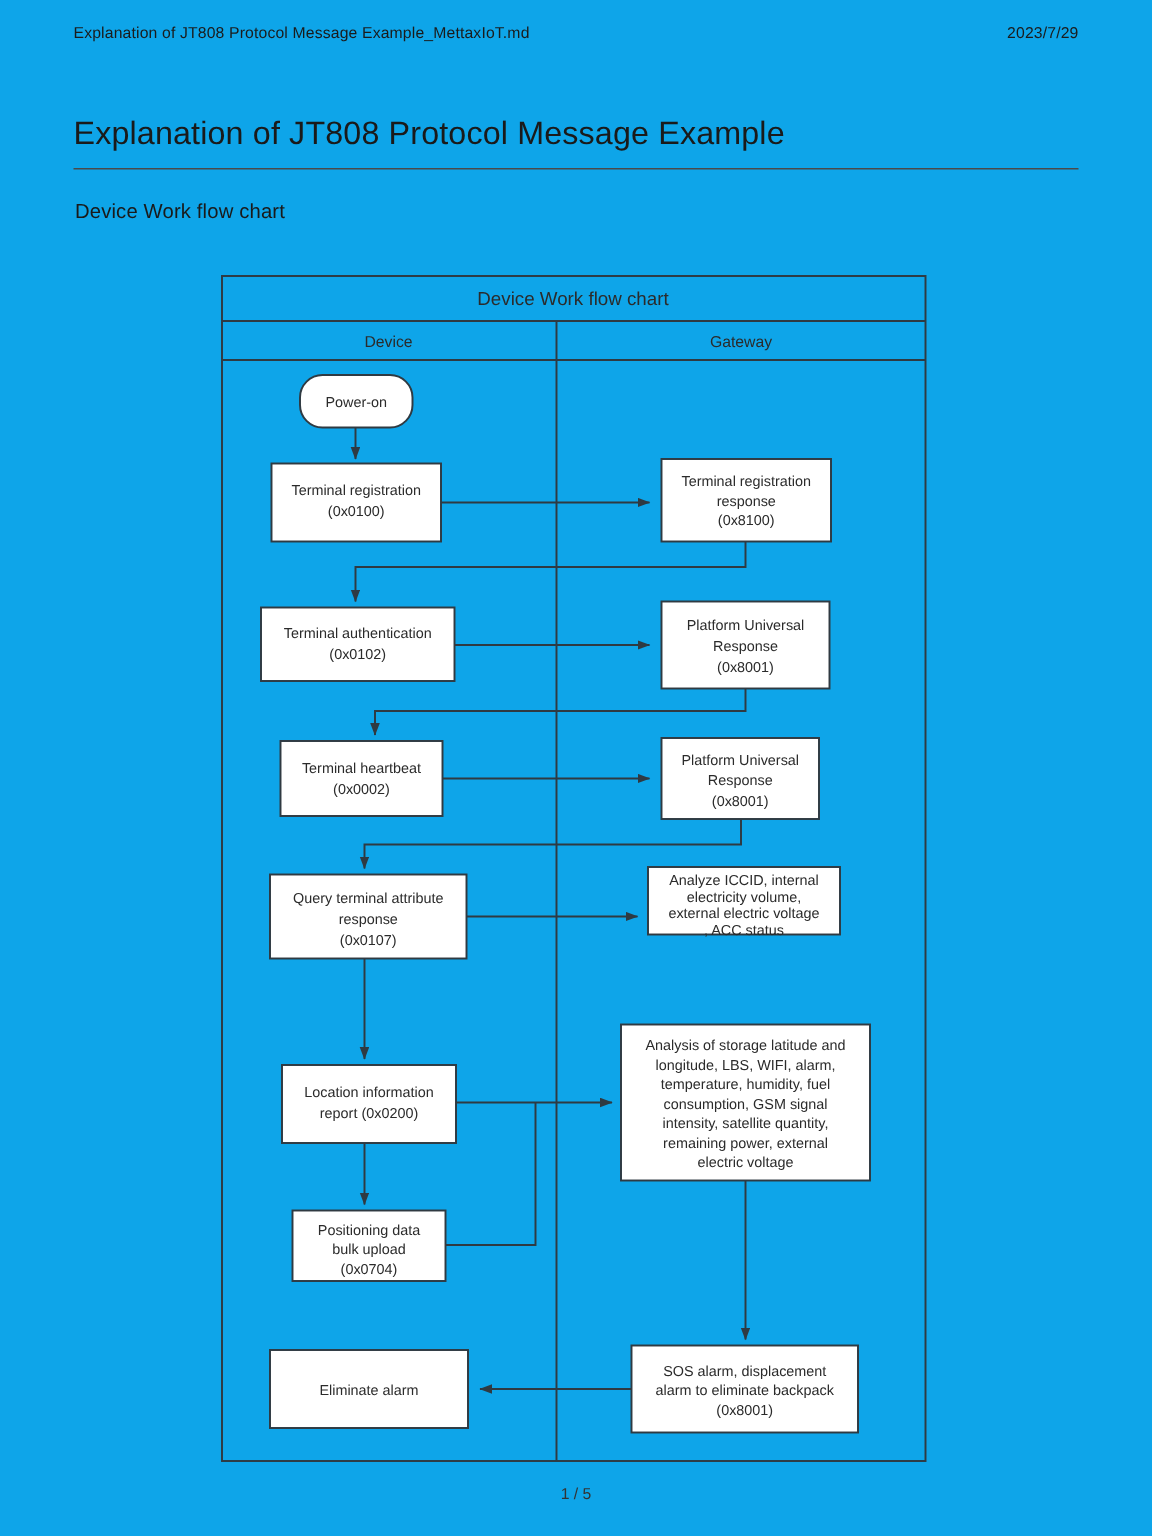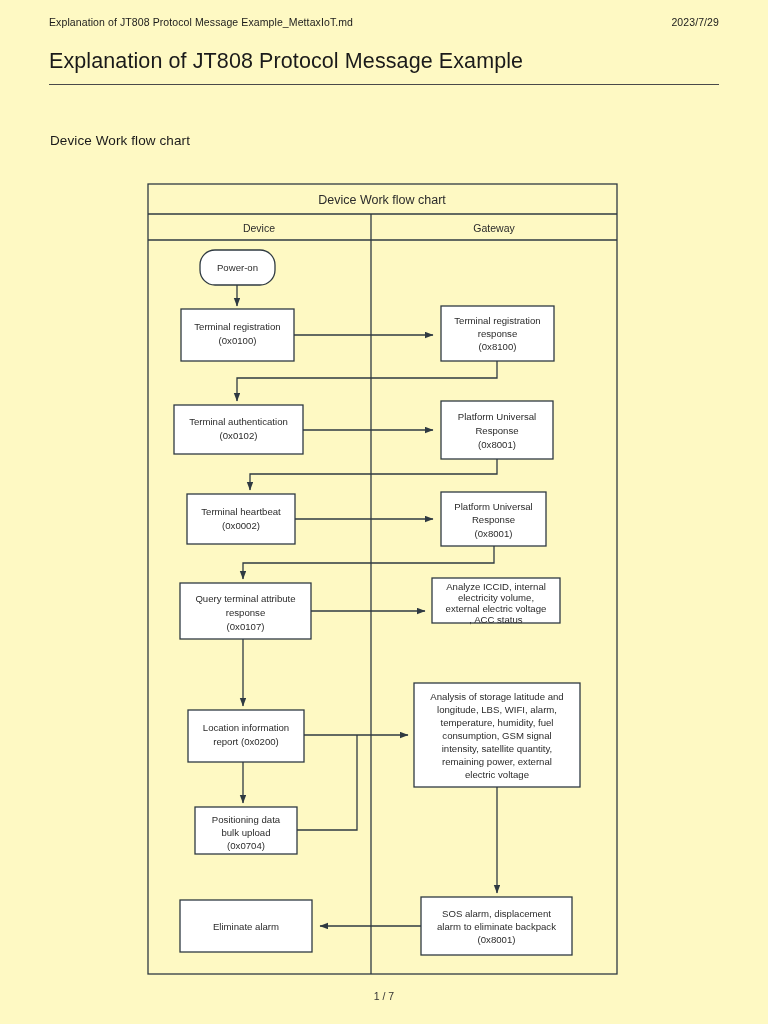--- a/index.html
+++ b/index.html
@@ -13,41 +13,41 @@
     position: relative;
     font-family: "Liberation Sans", sans-serif;
     color: #222222;
     overflow: hidden;
   }
   .page {
     position: absolute;
     inset: 0;
     width: 768px;
     height: 1024px;
-    background: #fef9c3;
+    background: #0ea5e9;
   }
   .doc-header {
     position: absolute;
     top: 14px;
     left: 49px;
     right: 49px;
     height: 16px;
     display: flex;
     align-items: center;
     justify-content: space-between;
     font-size: 10.5px;
     color: #1b1b1b;
     letter-spacing: 0.1px;
   }
   .doc-header .filename { white-space: nowrap; }
   .doc-header .docdate { white-space: nowrap; text-align: center; }
 
   .title-block {
     position: absolute;
-    top: 48px;
+    top: 76px;
     left: 49px;
     width: 670px;
   }
   h1.page-title {
     margin: 0;
     font-size: 21.5px;
     font-weight: 400;
     color: #1a1a1a;
     letter-spacing: 0.1px;
     line-height: 1.25;
@@ -272,15 +272,15 @@
 
       <g>
         <rect class="node-box" x="275" y="715" width="151" height="58"></rect>
         <text class="node-text" x="350.5" y="735" text-anchor="middle">SOS alarm, displacement</text>
         <text class="node-text" x="350.5" y="748" text-anchor="middle">alarm to eliminate backpack</text>
         <text class="node-text" x="350.5" y="761" text-anchor="middle">(0x8001)</text>
       </g>
     </svg>
   </div>
 
-  <div class="page-footer">1 / 7</div>
+  <div class="page-footer">1 / 5</div>
 
 </div>
 
 </body></html>

